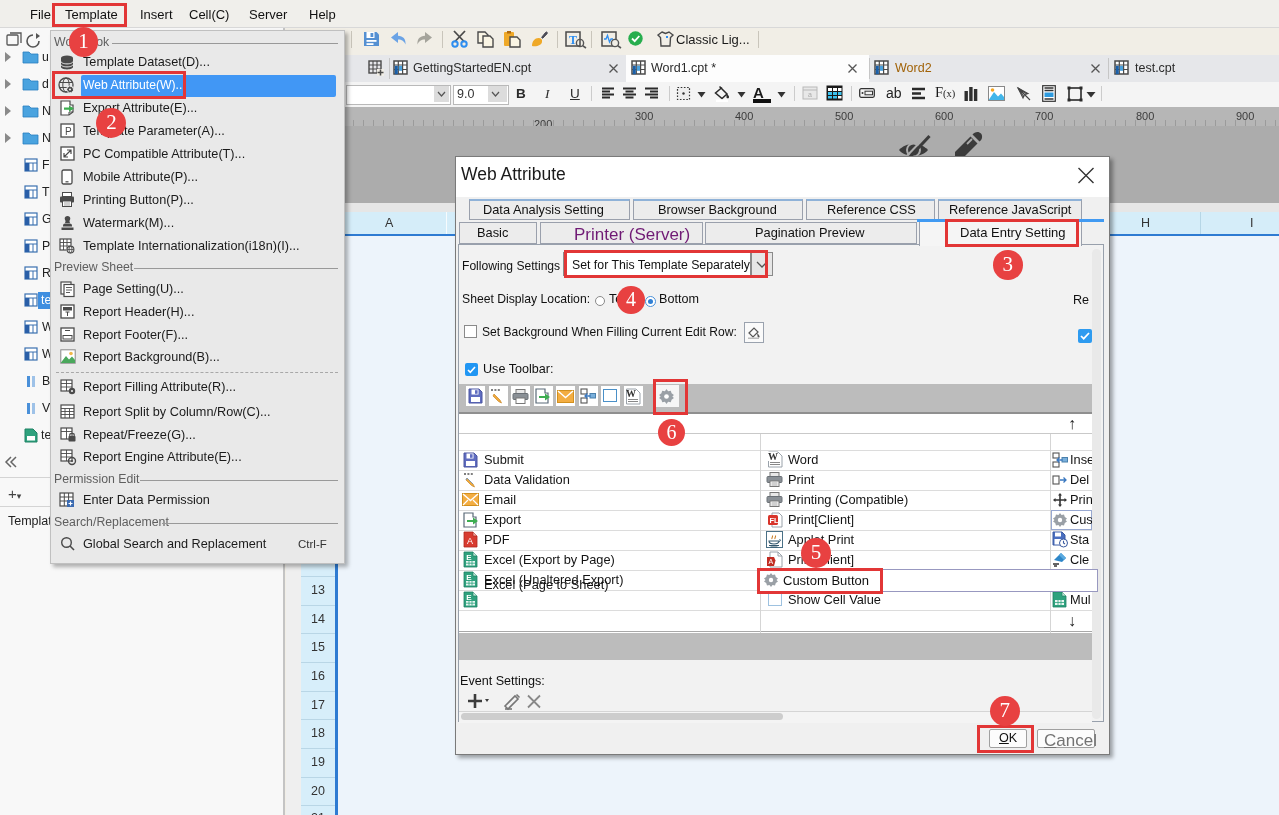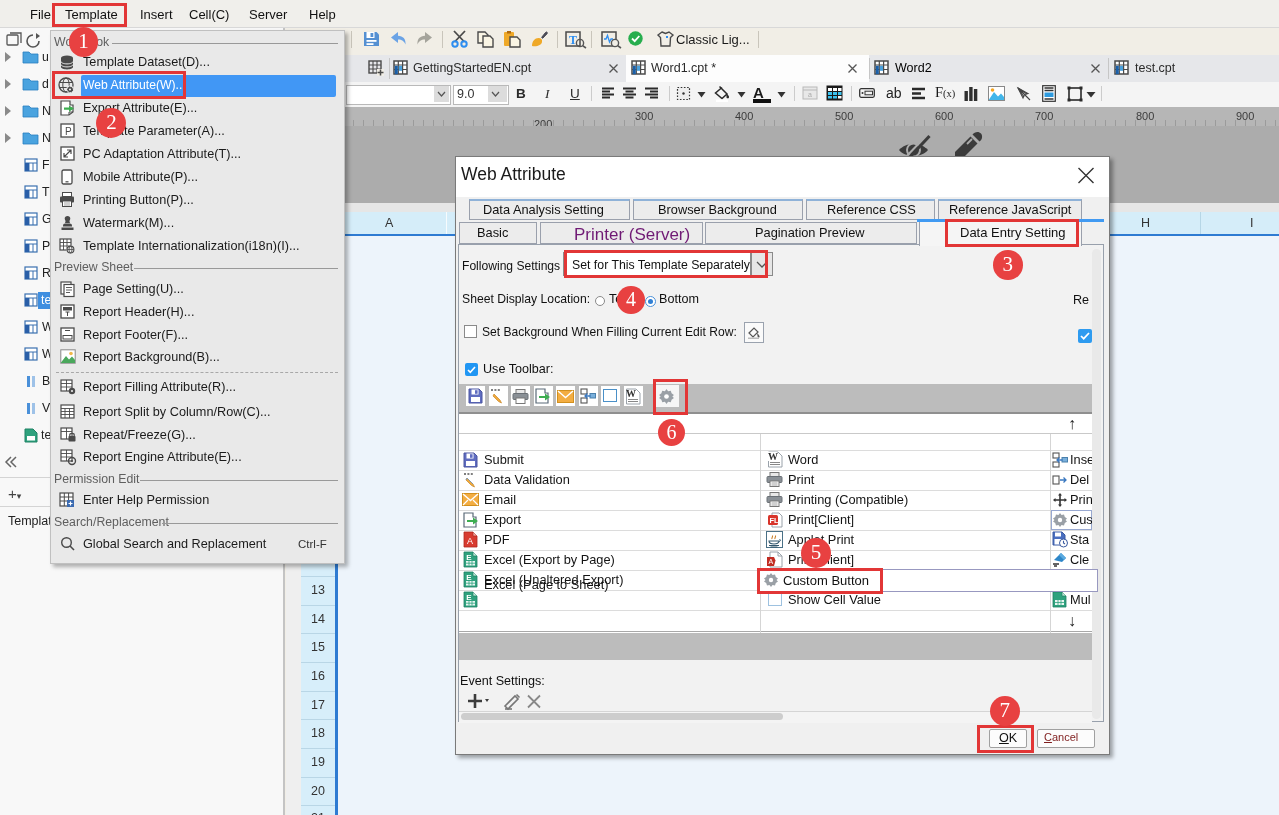--- a/index.html
+++ b/index.html
@@ -90,21 +90,21 @@
 <div class="sep1" style="left:758px;"></div>
 <div class="tx" style="left:676px;top:32px;font-size:13px;color:#1a1a1a;">Classic Lig...</div>
 
 <div class="abs" style="left:0;top:55px;width:1279px;height:27px;background:#e6e7ea;border-bottom:1px solid #d0d0d0;"></div>
 <div class="abs" style="left:626px;top:55px;width:243px;height:27px;background:#fdfdfd;"></div>
 <div class="abs" style="left:869px;top:58px;width:1px;height:21px;background:#c6c6c6;"></div>
 <div class="abs" style="left:1108px;top:58px;width:1px;height:21px;background:#c6c6c6;"></div>
 <div class="abs" style="left:389px;top:58px;width:1px;height:21px;background:#c6c6c6;"></div>
 <div class="tx" style="left:413px;top:61px;font-size:12.5px;color:#2b2b2b;">GettingStartedEN.cpt</div>
 <div class="tx" style="left:651px;top:61px;font-size:12.5px;color:#2b2b2b;">Word1.cpt *</div>
-<div class="tx" style="left:895px;top:61px;font-size:12.5px;color:#000000;">Word2</div>
+<div class="tx" style="left:895px;top:61px;font-size:12.5px;color:#a16207;">Word2</div>
 <div class="tx" style="left:1135px;top:61px;font-size:12.5px;color:#2b2b2b;">test.cpt</div>
 <div id="tabicons" class="abs" style="left:0;top:0;">
 <svg style="left:368px;top:60px;" width="16" height="16" viewBox="0 0 16 16">
   <rect x="1" y="1" width="12" height="12" fill="none" stroke="#4a4a4a" stroke-width="1.4"></rect>
   <path d="M1 5 H13 M5 1 V13 M9 1 V13 M1 9 H13" stroke="#4a4a4a" stroke-width="1.1"></path>
   <rect x="9" y="9" width="7" height="7" fill="#f1eee6"></rect>
   <path d="M12.5 9.5 V15.5 M9.5 12.5 H15.5" stroke="#4a4a4a" stroke-width="1.5"></path>
 </svg>
 <svg style="left:393px;top:60px;" width="15" height="15" viewBox="0 0 15 15">
   <rect x="1" y="1" width="13" height="13" fill="#fff" stroke="#4a4a4a" stroke-width="1.5"></rect>
@@ -719,57 +719,57 @@
 </svg>
 
 <div class="abs" style="left:459px;top:711px;width:633px;height:11px;background:#f4f4f4;border-top:1px solid #d5d5d5;z-index:12;"></div>
 <div class="abs" style="left:461px;top:713px;width:322px;height:7px;background:#cdcdcd;border-radius:4px;z-index:13;"></div>
 
 <div class="abs" style="left:1092px;top:249px;width:9px;height:470px;background:#e9e9e9;border-radius:5px;z-index:13;"></div>
 
 <div class="abs" style="left:989px;top:729px;width:38px;height:19px;background:#fcfcfc;border:1px solid #a0a0a0;border-radius:2px;box-sizing:border-box;z-index:12;"></div>
 <div class="tx" style="left:999px;top:731px;font-size:12.6px;color:#111;z-index:13;"><span style="text-decoration:underline;">O</span>K</div>
 <div class="abs" style="left:1037px;top:729px;width:58px;height:19px;background:#fcfcfc;border:1px solid #a0a0a0;border-radius:2px;box-sizing:border-box;z-index:12;"></div>
-<div class="tx" style="left:1044px;top:731px;font-size:11px;color:#7f1d1d;z-index:13;"><span style="text-decoration:underline;">C</span>ancel</div>
+<div class="tx" style="left:1044px;top:731px;font-size:17px;color:#737373;z-index:13;"><span style="text-decoration:underline;">C</span>ancel</div>
 
 <div class="abs" style="left:758px;top:569px;width:340px;height:23px;background:#fff;border:1px solid #9898c0;box-sizing:border-box;z-index:14;"></div>
 <div class="tx" style="left:783px;top:573px;font-size:13px;color:#111;z-index:15;">Custom Button</div>
 <svg style="left:763px;top:572px;z-index:15;" width="16" height="16" viewBox="0 0 16 16">
   <path d="M8 1 L9.5 3 L12 2.5 L12.8 5 L15 6.5 L13.5 8 L15 9.5 L12.8 11 L12 13.5 L9.5 13 L8 15 L6.5 13 L4 13.5 L3.2 11 L1 9.5 L2.5 8 L1 6.5 L3.2 5 L4 2.5 L6.5 3 Z" fill="#9aa0a6"></path>
   <circle cx="8" cy="8" r="2.2" fill="#fff"></circle>
 </svg>
 
 <div class="abs" style="left:50px;top:30px;width:295px;height:534px;background:#e9e9e9;border:1px solid #c0c0c0;box-shadow:3px 3px 4px rgba(0,0,0,0.3);box-sizing:border-box;z-index:40;"></div>
 <div id="mp" class="abs" style="left:0;top:0;z-index:41;">
 <div class="mh" style="top:35px;">Workbook</div>
 <div class="mln" style="left:112px;top:43px;width:226px;"></div>
 <div class="abs" style="left:80.5px;top:74.5px;width:255px;height:22.5px;background:#4197f5;border-radius:2px;"></div>
 <div class="mi" style="top:55px;">Template Dataset(D)...</div>
 <div class="mi" style="top:78px;color:#fff;font-size:12.2px;">Web Attribute(W)...</div>
 <div class="mi" style="top:101px;">Export Attribute(E)...</div>
 <div class="mi" style="top:124px;">Template Parameter(A)...</div>
-<div class="mi" style="top:147px;">PC Adaptation Attribute(T)...</div>
+<div class="mi" style="top:147px;">PC Compatible Attribute(T)...</div>
 <div class="mi" style="top:170px;">Mobile Attribute(P)...</div>
 <div class="mi" style="top:193px;">Printing Button(P)...</div>
 <div class="mi" style="top:216px;">Watermark(M)...</div>
 <div class="mi" style="top:239px;">Template Internationalization(i18n)(I)...</div>
 <div class="mh" style="top:260px;">Preview Sheet</div>
 <div class="mln" style="left:134px;top:268px;width:204px;"></div>
 <div class="mi" style="top:282px;">Page Setting(U)...</div>
 <div class="mi" style="top:305px;">Report Header(H)...</div>
 <div class="mi" style="top:328px;">Report Footer(F)...</div>
 <div class="mi" style="top:350px;">Report Background(B)...</div>
 <div class="abs" style="left:56px;top:372px;width:282px;height:0;border-top:1px dashed #a8a8a8;"></div>
 <div class="mi" style="top:380px;">Report Filling Attribute(R)...</div>
 <div class="mi" style="top:405px;">Report Split by Column/Row(C)...</div>
 <div class="mi" style="top:428px;">Repeat/Freeze(G)...</div>
 <div class="mi" style="top:450px;">Report Engine Attribute(E)...</div>
 <div class="mh" style="top:472px;">Permission Edit</div>
 <div class="mln" style="left:140px;top:480px;width:198px;"></div>
-<div class="mi" style="top:493px;">Enter Help Permission</div>
+<div class="mi" style="top:493px;">Enter Data Permission</div>
 <div class="mh" style="top:515px;">Search/Replacement</div>
 <div class="mln" style="left:162px;top:523px;width:176px;"></div>
 <div class="mi" style="top:537px;">Global Search and Replacement</div>
 <div class="tx" style="left:298px;top:538px;font-size:11.5px;color:#333;">Ctrl-F</div>
 
 <svg style="left:60px;top:55px;" width="14" height="15" viewBox="0 0 14 15">
   <ellipse cx="7" cy="3" rx="6" ry="2.4" fill="#4a4a4a"></ellipse>
   <path d="M1 3 V12 C1 13.3 3.7 14.4 7 14.4 C10.3 14.4 13 13.3 13 12 V3" fill="#4a4a4a"></path>
   <path d="M1 6.5 C1 7.8 3.7 8.9 7 8.9 C10.3 8.9 13 7.8 13 6.5 M1 9.5 C1 10.8 3.7 11.9 7 11.9 C10.3 11.9 13 10.8 13 9.5" stroke="#e9e9e9" stroke-width="1" fill="none"></path>
 </svg>

